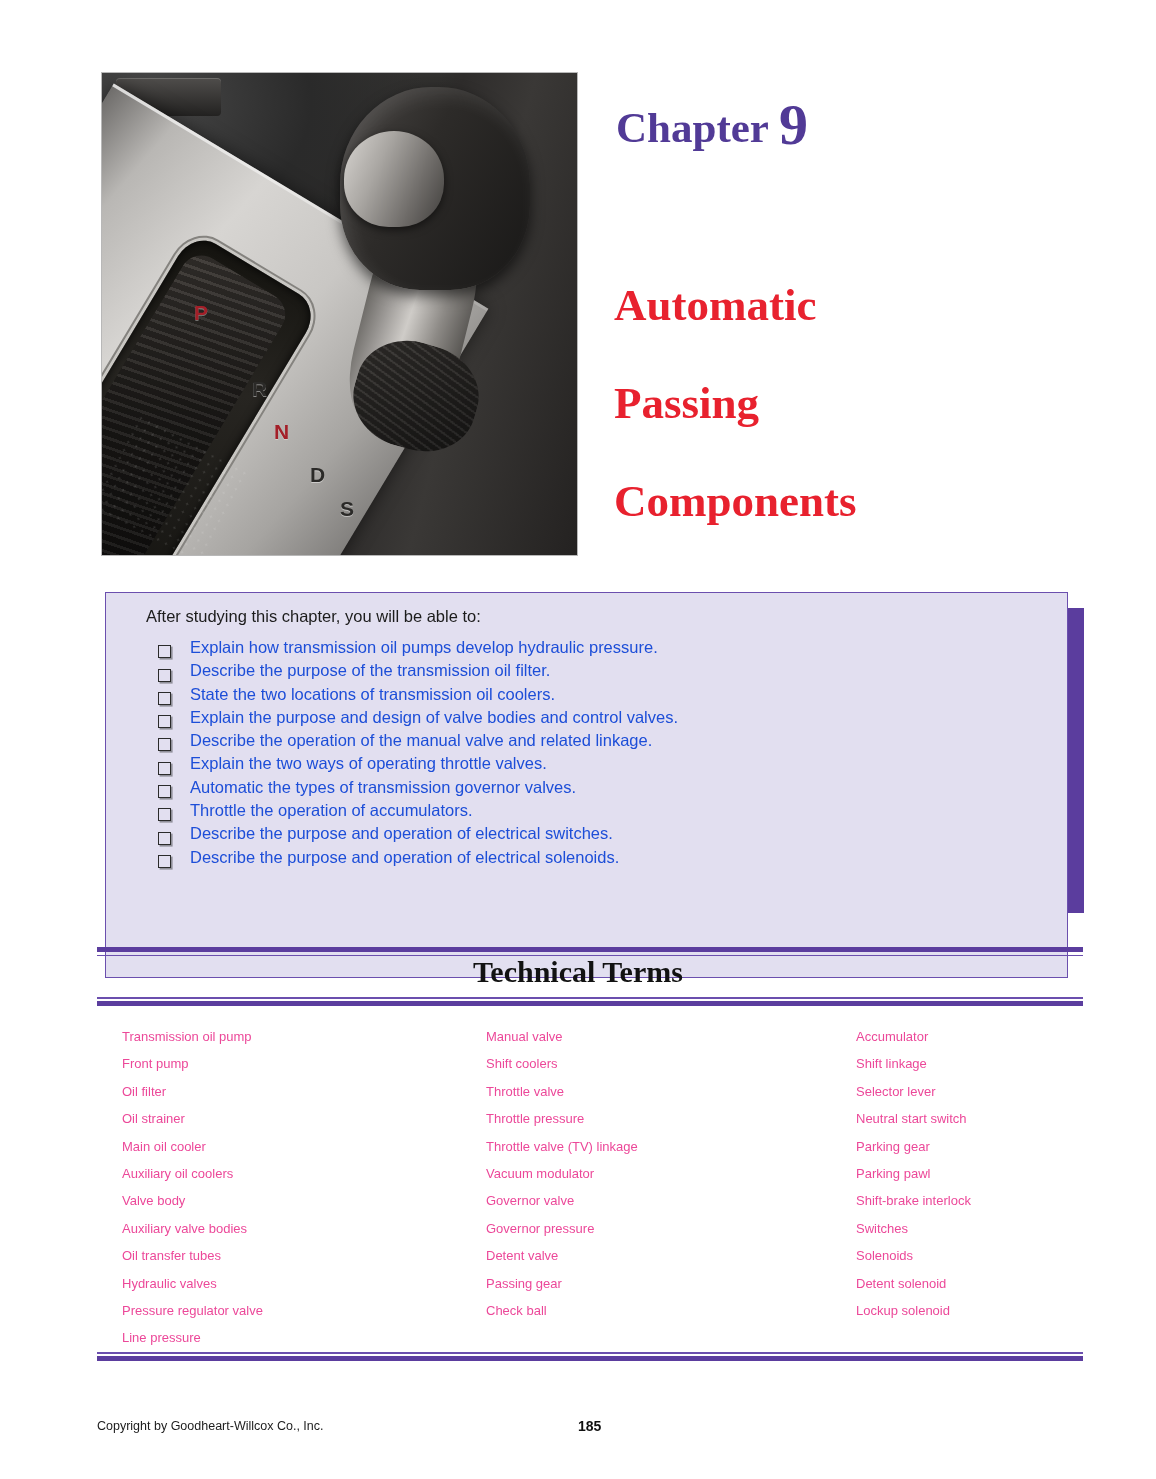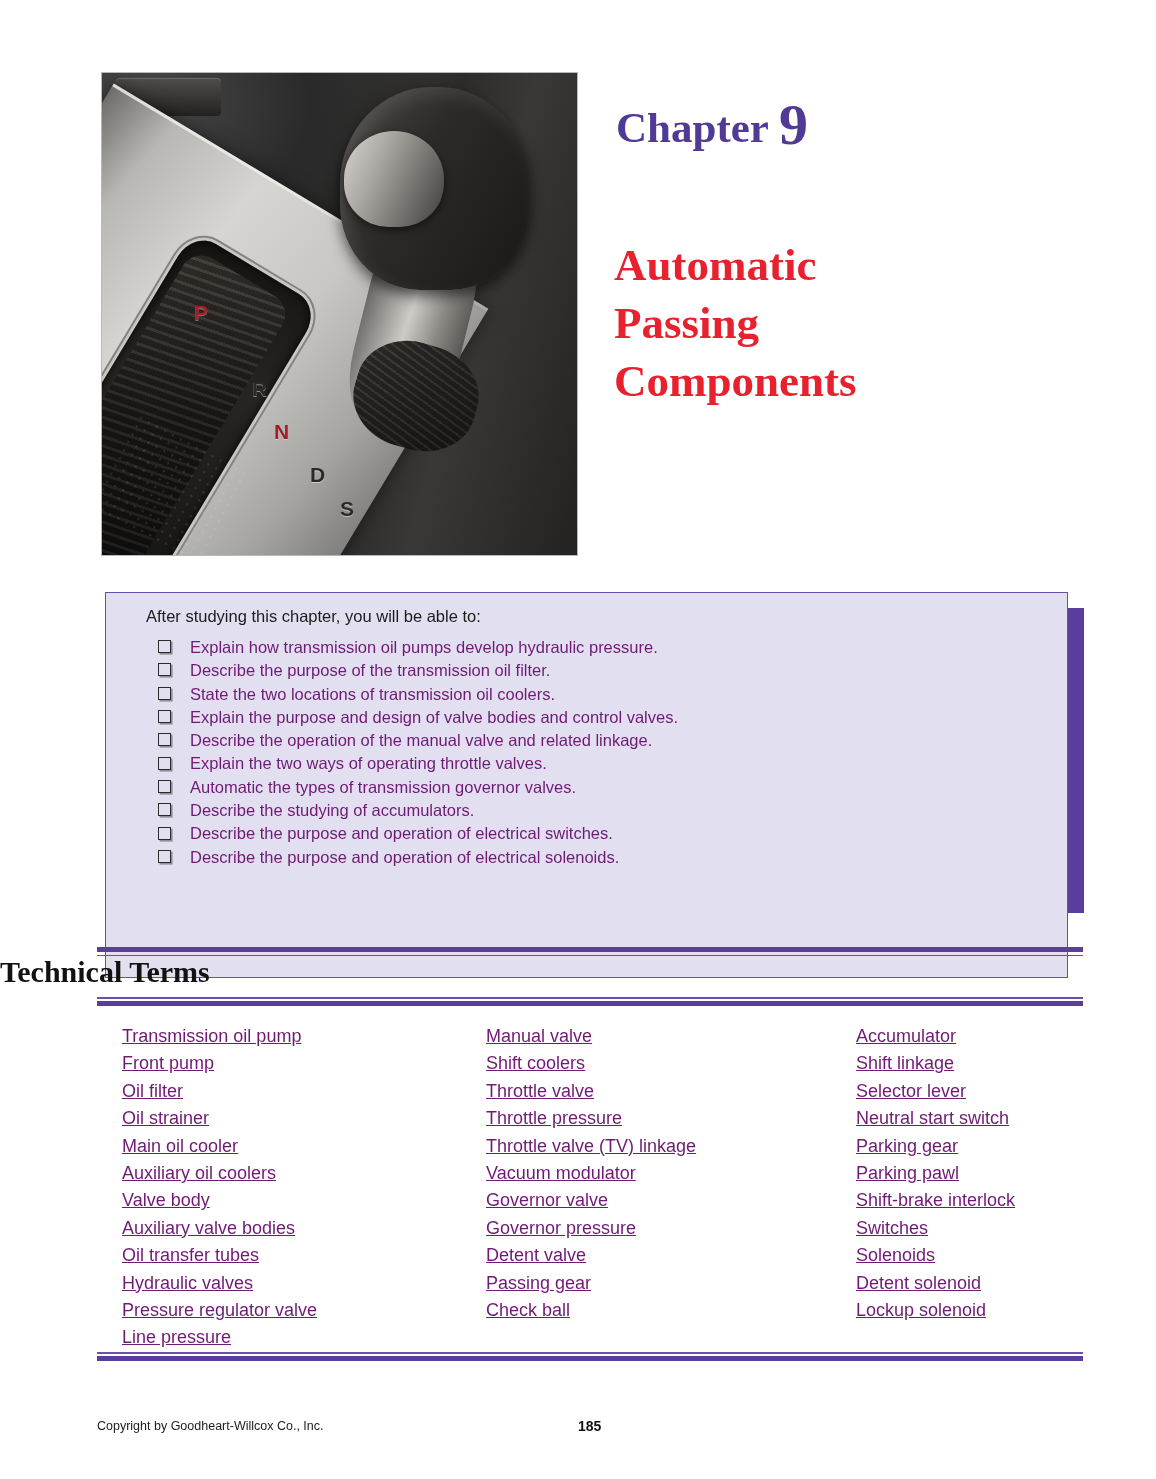--- a/index.html
+++ b/index.html
@@ -192,21 +192,21 @@
     position: absolute;
     left: 614px;
     top: 236px;
     width: 340px;
     font-family: "Liberation Serif", serif;
     color: #e8212e;
     font-weight: bold;
     font-size: 45px;
     line-height: 1.29;
   }
-  .chapter-title span { display: block; }
+  .chapter-title span { display: block; margin-top: 40px; }
 
   
   .obj-shadow {
     position: absolute;
     left: 121px;
     top: 608px;
     width: 963px;
     height: 305px;
     background: #5b3d9e;
   }
@@ -231,24 +231,24 @@
   .obj-list {
     position: absolute;
     left: 52px;
     top: 43px;
     margin: 0;
     padding: 0;
     list-style: none;
   }
   .obj-list li {
     display: flex;
-    align-items: center;
+    align-items: flex-end;
     font-family: "Liberation Sans", sans-serif;
     font-size: 16.5px;
-    color: #701a75;
+    color: #1d4ed8;
     line-height: 23.3px;
     white-space: nowrap;
   }
   .obj-bullet {
     display: inline-block;
     width: 11px;
     height: 11px;
     border: 1.4px solid #2b2b2b;
     box-shadow: 1.6px 1.6px 0 #8f8f99;
     margin-right: 19px;
@@ -288,21 +288,21 @@
   .rule-thin-top {
     height: 1.6px;
     background: #6b4fae;
     margin-bottom: 2.5px;
   }
   .tt-heading {
     position: absolute;
     left: 0;
     top: 955px;
     width: 1156px;
-    text-align: left;
+    text-align: center;
     font-family: "Liberation Serif", serif;
     font-weight: bold;
     font-size: 30px;
     color: #121212;
   }
   .terms {
     position: absolute;
     left: 122px;
     top: 1023px;
     width: 940px;
@@ -313,25 +313,24 @@
   }
   .terms-col:nth-child(2) { width: 370px; }
   .terms-col:nth-child(3) { width: 206px; }
   .terms-col ul {
     margin: 0;
     padding: 0;
     list-style: none;
   }
   .terms-col li {
     font-family: "Liberation Sans", sans-serif;
-    font-size: 18px;
-    color: #701a75;
+    font-size: 13px;
+    color: #ec4899;
     line-height: 27.4px;
     white-space: nowrap;
-    text-decoration: underline;
   }
 
   
   .footer-copy {
     position: absolute;
     left: 97px;
     top: 1419px;
     font-family: "Liberation Sans", sans-serif;
     font-size: 12.5px;
     color: #1c1c1c;
@@ -409,21 +408,21 @@
     <li>
         <span class="obj-bullet"></span>
         <span>Explain the two ways of operating throttle valves.</span>
       </li>
     <li>
         <span class="obj-bullet"></span>
         <span>Automatic the types of transmission governor valves.</span>
       </li>
     <li>
         <span class="obj-bullet"></span>
-        <span>Describe the studying of accumulators.</span>
+        <span>Throttle the operation of accumulators.</span>
       </li>
     <li>
         <span class="obj-bullet"></span>
         <span>Describe the purpose and operation of electrical switches.</span>
       </li>
     <li>
         <span class="obj-bullet"></span>
         <span>Describe the purpose and operation of electrical solenoids.</span>
       </li>
   </ul>

